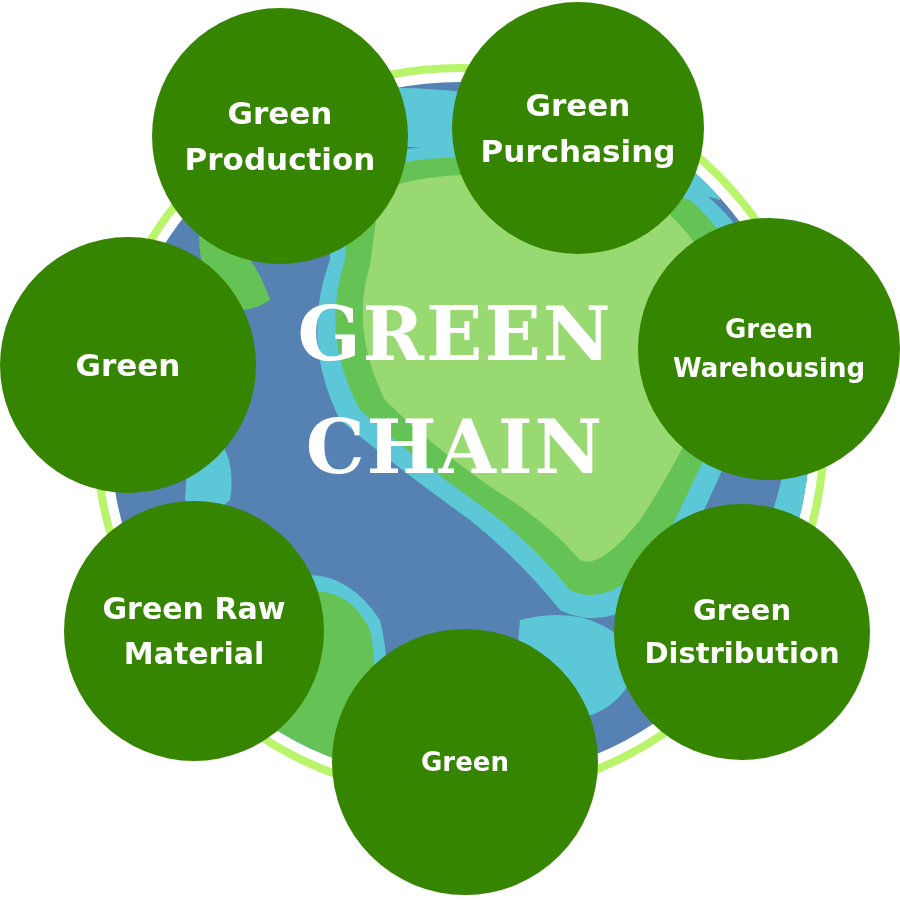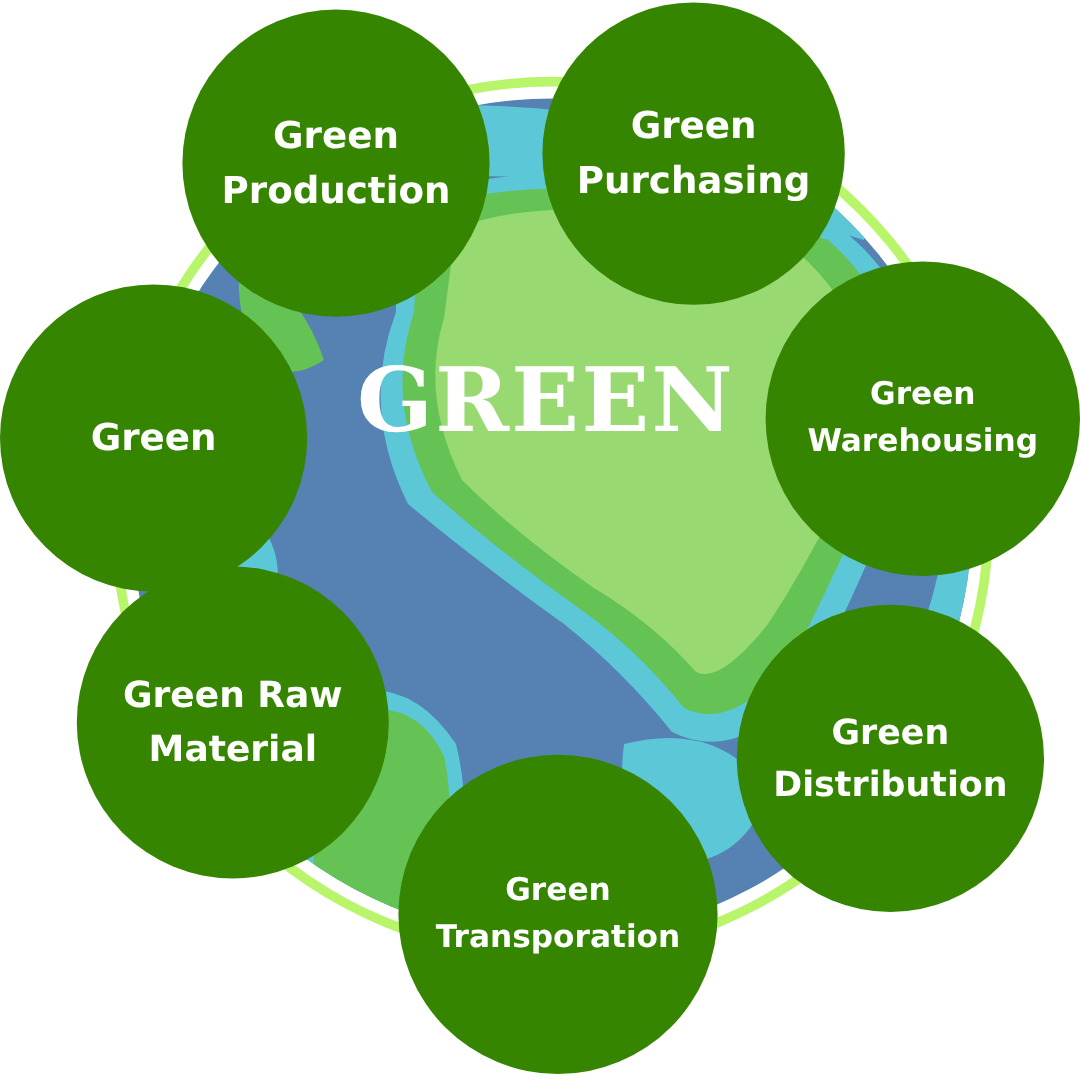--- a/index.html
+++ b/index.html
@@ -51,20 +51,21 @@
       <path d="M520 620 Q600 600 640 660 Q620 720 560 720 Q510 700 520 620 Z" fill="#5cc7d6"></path>
 
       <path d="M190 420 Q240 440 230 500 Q210 520 185 500 Z" fill="#5cc7d6"></path>
 
       <path d="M720 240 Q800 330 790 430 Q780 520 730 610 L760 620 Q820 520 820 430 Q820 320 740 230 Z" fill="#5cc7d6"></path>
     </g>
   </svg>
 
   <div class="title">
     <span>GREEN</span>
+    <span>CHAIN</span>
   </div>
 
   <div class="node" style="left:152px; top:8px; width:256px; height:256px; font-size:31px;">
     <span>Green</span>
     <span>Production</span>
   </div>
 
   <div class="node" style="left:452px; top:2px; width:252px; height:252px; font-size:31px;">
     <span>Green</span>
     <span>Purchasing</span>
@@ -75,24 +76,23 @@
     <span>Warehousing</span>
   </div>
 
   <div class="node" style="left:614px; top:504px; width:256px; height:256px; font-size:29px;">
     <span>Green</span>
     <span>Distribution</span>
   </div>
 
   <div class="node" style="left:332px; top:629px; width:266px; height:266px; font-size:26px;">
     <span>Green</span>
-    <span>Transporation</span>
   </div>
 
-  <div class="node" style="left:64px; top:472px; width:260px; height:260px; font-size:30px;">
+  <div class="node" style="left:64px; top:501px; width:260px; height:260px; font-size:30px;">
     <span>Green Raw</span>
     <span>Material</span>
   </div>
 
   <div class="node" style="left:0px; top:237px; width:256px; height:256px; font-size:31px;">
     <span>Green</span>
   </div>
 
 </div>
 

